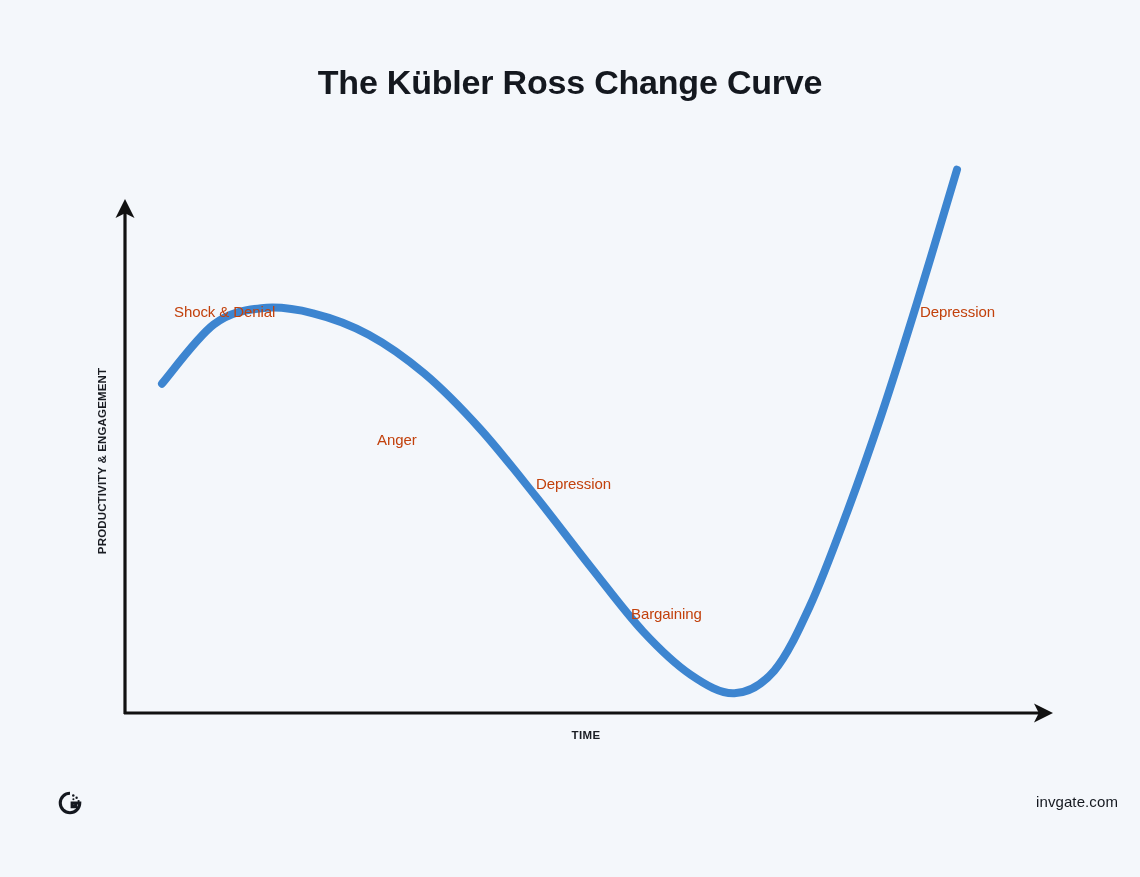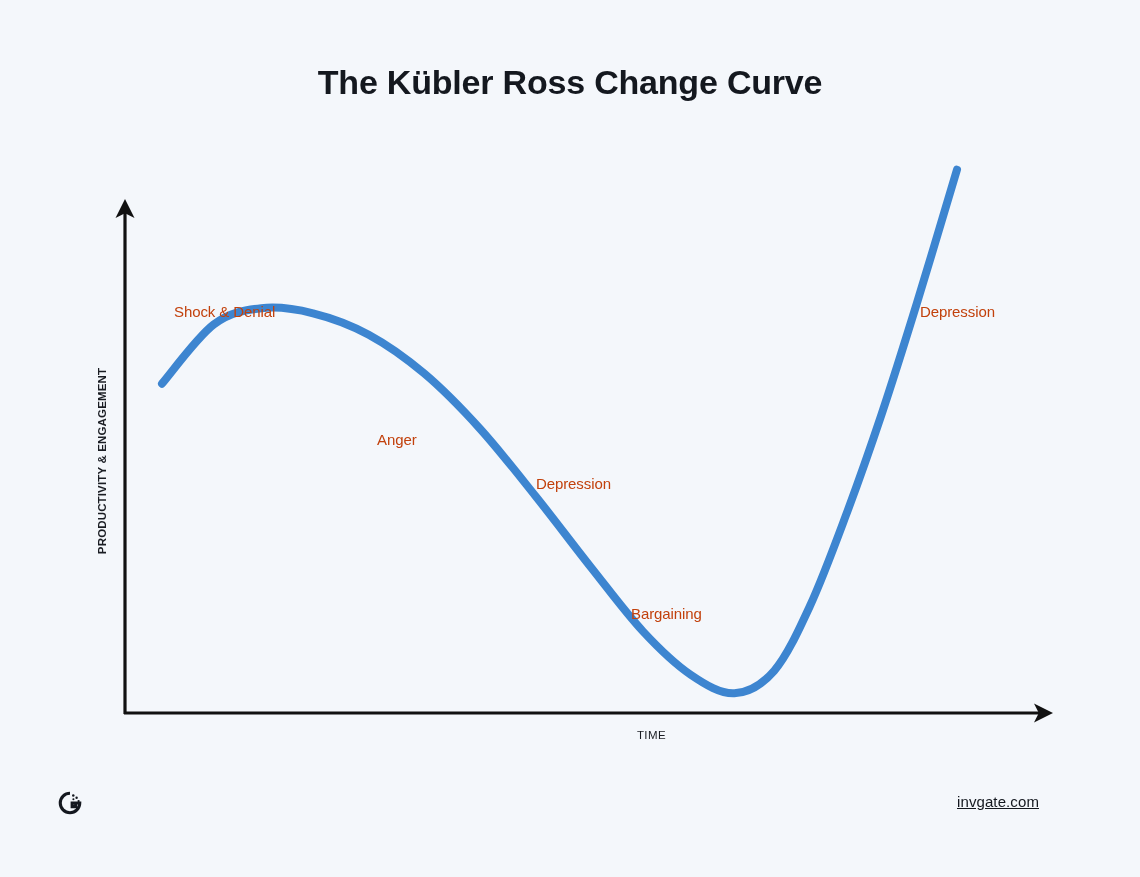--- a/index.html
+++ b/index.html
@@ -62,23 +62,23 @@
     letter-spacing: 0.15px;
     color: #1a1d23;
     white-space: nowrap;
   }
 
   #x-axis-title {
     position: absolute;
     left: 506px;
     top: 729px;
     width: 160px;
-    text-align: right;
+    text-align: center;
     font-size: 11.5px;
-    font-weight: 400;
+    font-weight: 700;
     letter-spacing: 0.4px;
     color: #1a1d23;
     white-space: nowrap;
   }
 
   
   .stage-label {
     position: absolute;
     font-size: 15px;
     font-weight: 400;
@@ -95,29 +95,28 @@
   
   #brand-logo {
     position: absolute;
     left: 58px;
     top: 791px;
     width: 24px;
     height: 24px;
   }
   #brand-domain {
     position: absolute;
-    left: 839px;
+    left: 918px;
     top: 793px;
     width: 200px;
     text-align: right;
     font-size: 15px;
     font-weight: 400;
     color: #14181f;
     letter-spacing: 0.1px;
-    text-decoration: underline;
   }
 </style>
 </head>
 <body style="background: rgb(244, 247, 251);">
 
 <div id="stage">
 
   <div id="chart-title">The Kübler Ross Change Curve</div>
 
   <svg id="plot-svg" viewBox="0 0 1140 877" xmlns="http://www.w3.org/2000/svg">

